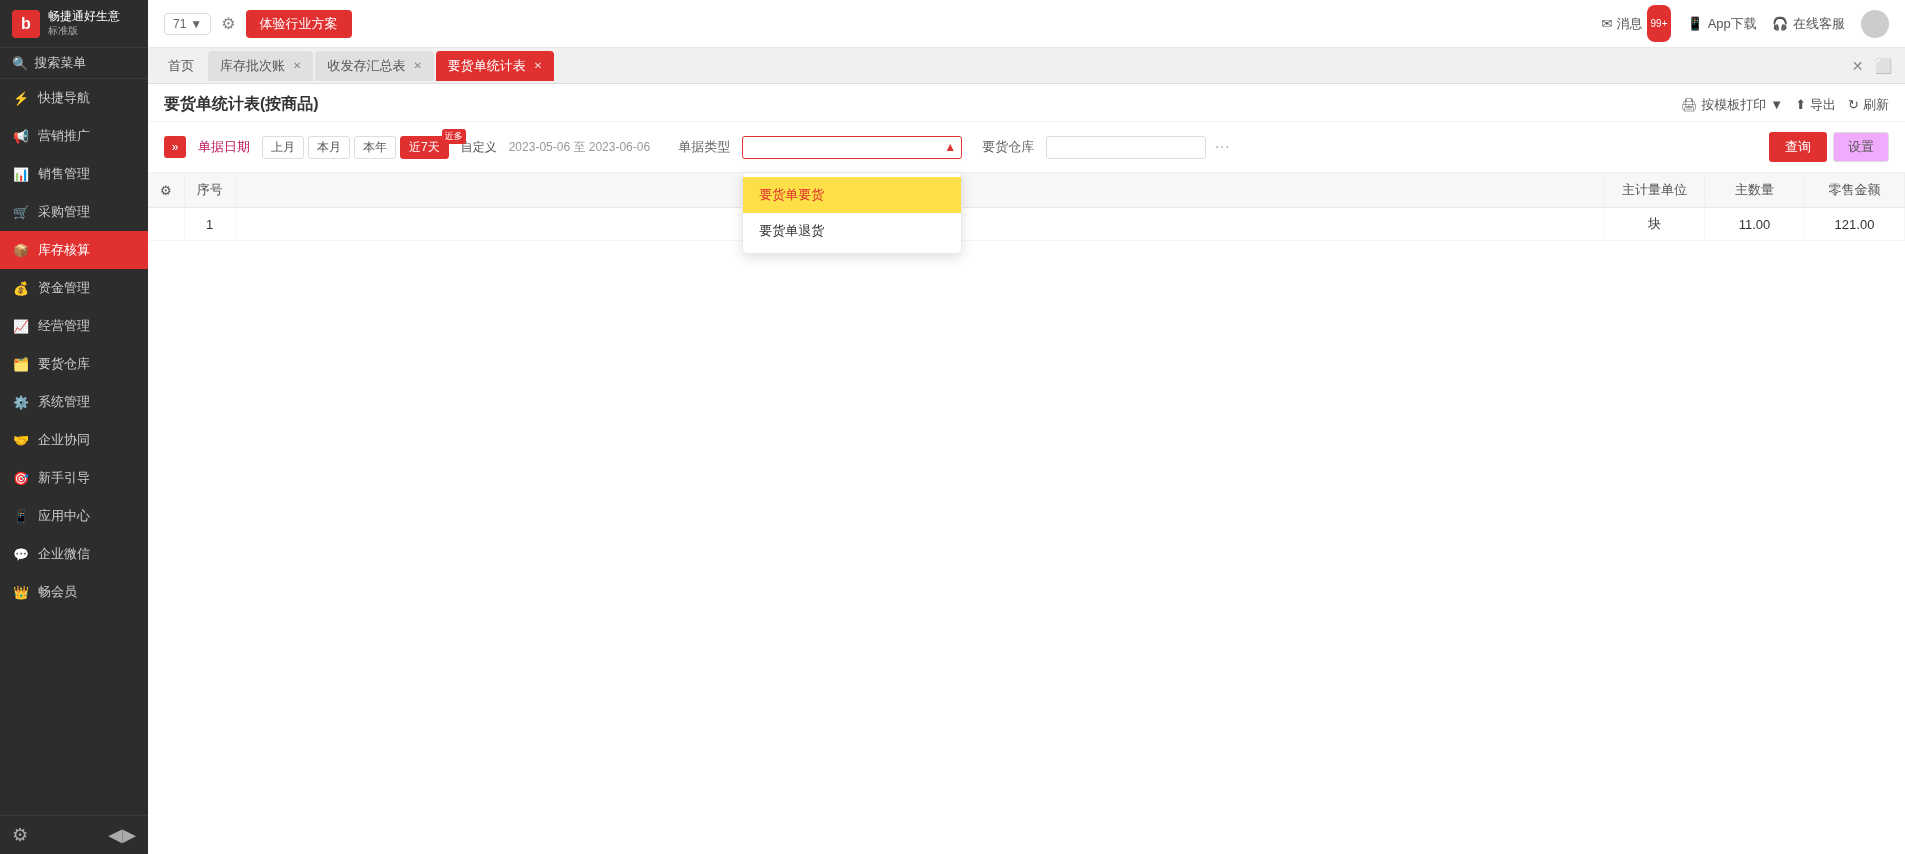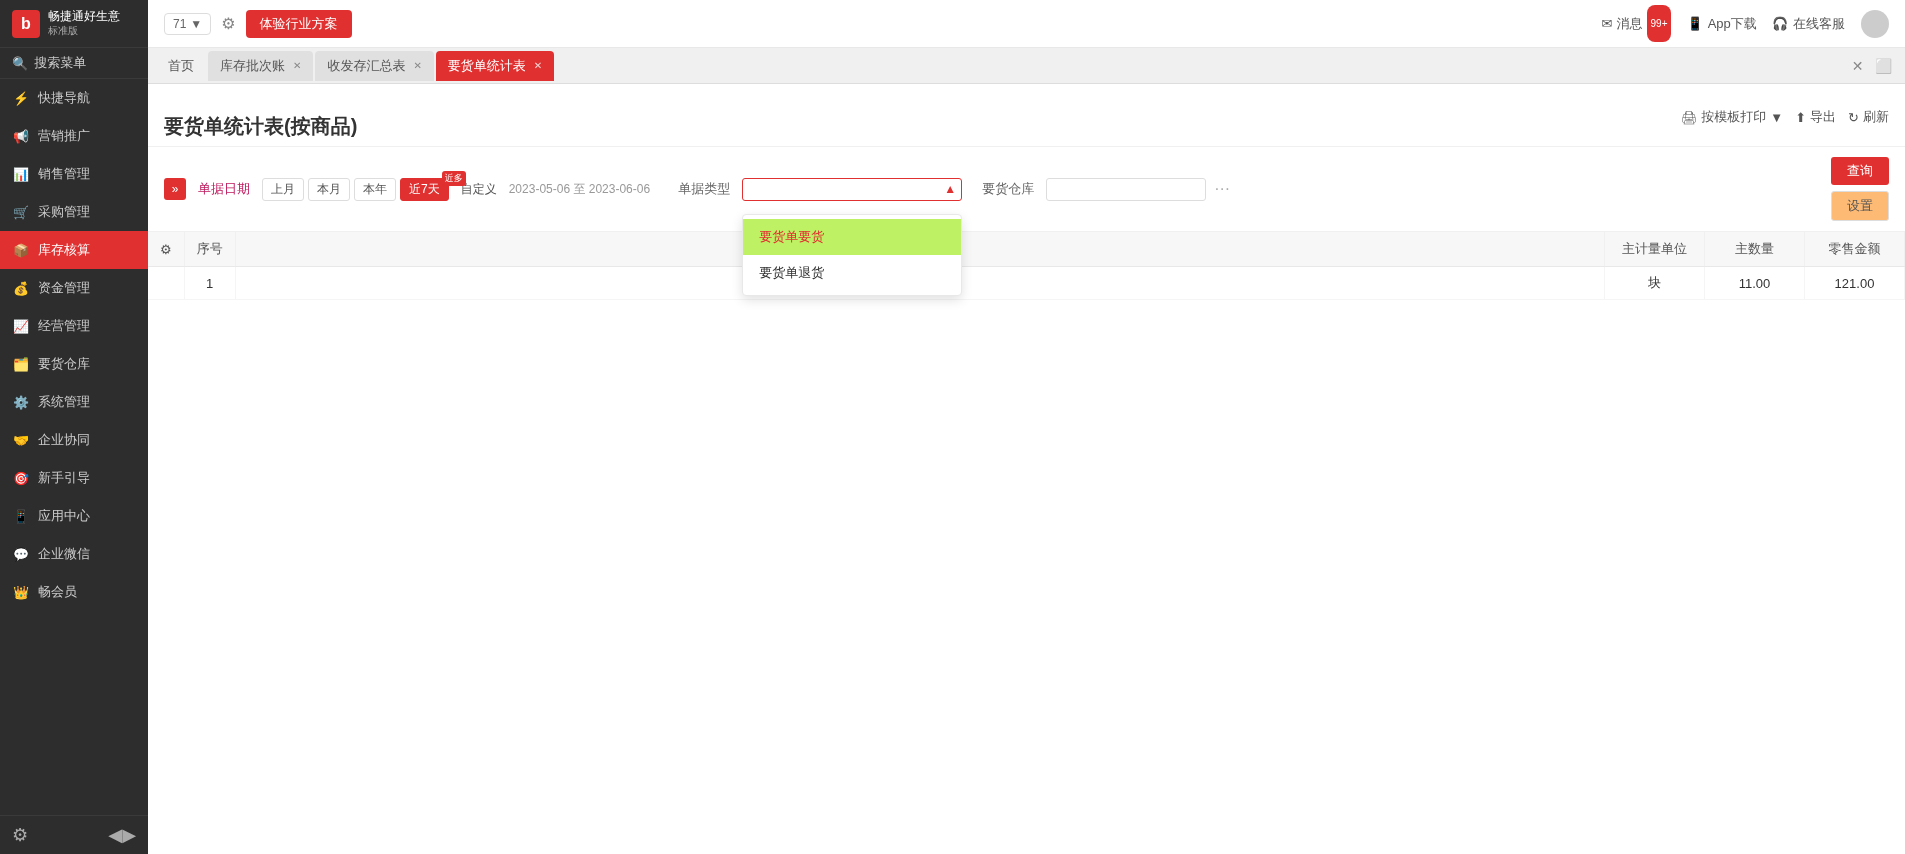--- a/index.html
+++ b/index.html
@@ -213,24 +213,23 @@
 
     
     .page-header {
       display: flex;
       align-items: center;
       justify-content: space-between;
       padding: 10px 16px 6px 16px;
       border-bottom: 1px solid #f0f0f0;
     }
     .page-title {
-      font-size: 20px;
+      font-size: 16px;
       font-weight: bold;
       color: #333;
-      margin-top: 19px;
     }
     .page-header-actions {
       display: flex;
       align-items: center;
       gap: 12px;
       font-size: 13px;
       color: #666;
     }
     .header-action-btn {
       display: flex;
@@ -342,33 +341,32 @@
     .filter-dots {
       cursor: pointer;
       color: #aaa;
       font-size: 16px;
       margin-left: -4px;
     }
     .filter-actions {
       margin-left: auto;
       display: flex;
       gap: 6px;
-      flex-direction: column;
     }
     .btn-query {
       background: #e03030;
       color: white;
       border: none;
       border-radius: 3px;
       padding: 5px 16px;
       font-size: 13px;
       cursor: pointer;
     }
     .btn-settings {
-      background: #fdba74;
+      background: #f0abfc;
       color: #555;
       border: 1px solid #ddd;
       border-radius: 3px;
       padding: 5px 14px;
       font-size: 13px;
       cursor: pointer;
     }
     .dropdown-menu {
       position: absolute;
       top: 36px;
@@ -380,21 +378,21 @@
       z-index: 100;
       min-width: 220px;
       padding: 4px 0;
     }
     .dropdown-item {
       padding: 9px 16px;
       cursor: pointer;
       font-size: 13px;
       color: #333;
     }
-    .dropdown-item.selected { background: #bef264; color: #e03030; }
+    .dropdown-item.selected { background: #fde047; color: #e03030; }
 
     
     .table-wrap {
       flex: 1;
       overflow: auto;
     }
     table {
       width: 100%;
       border-collapse: collapse;
     }

